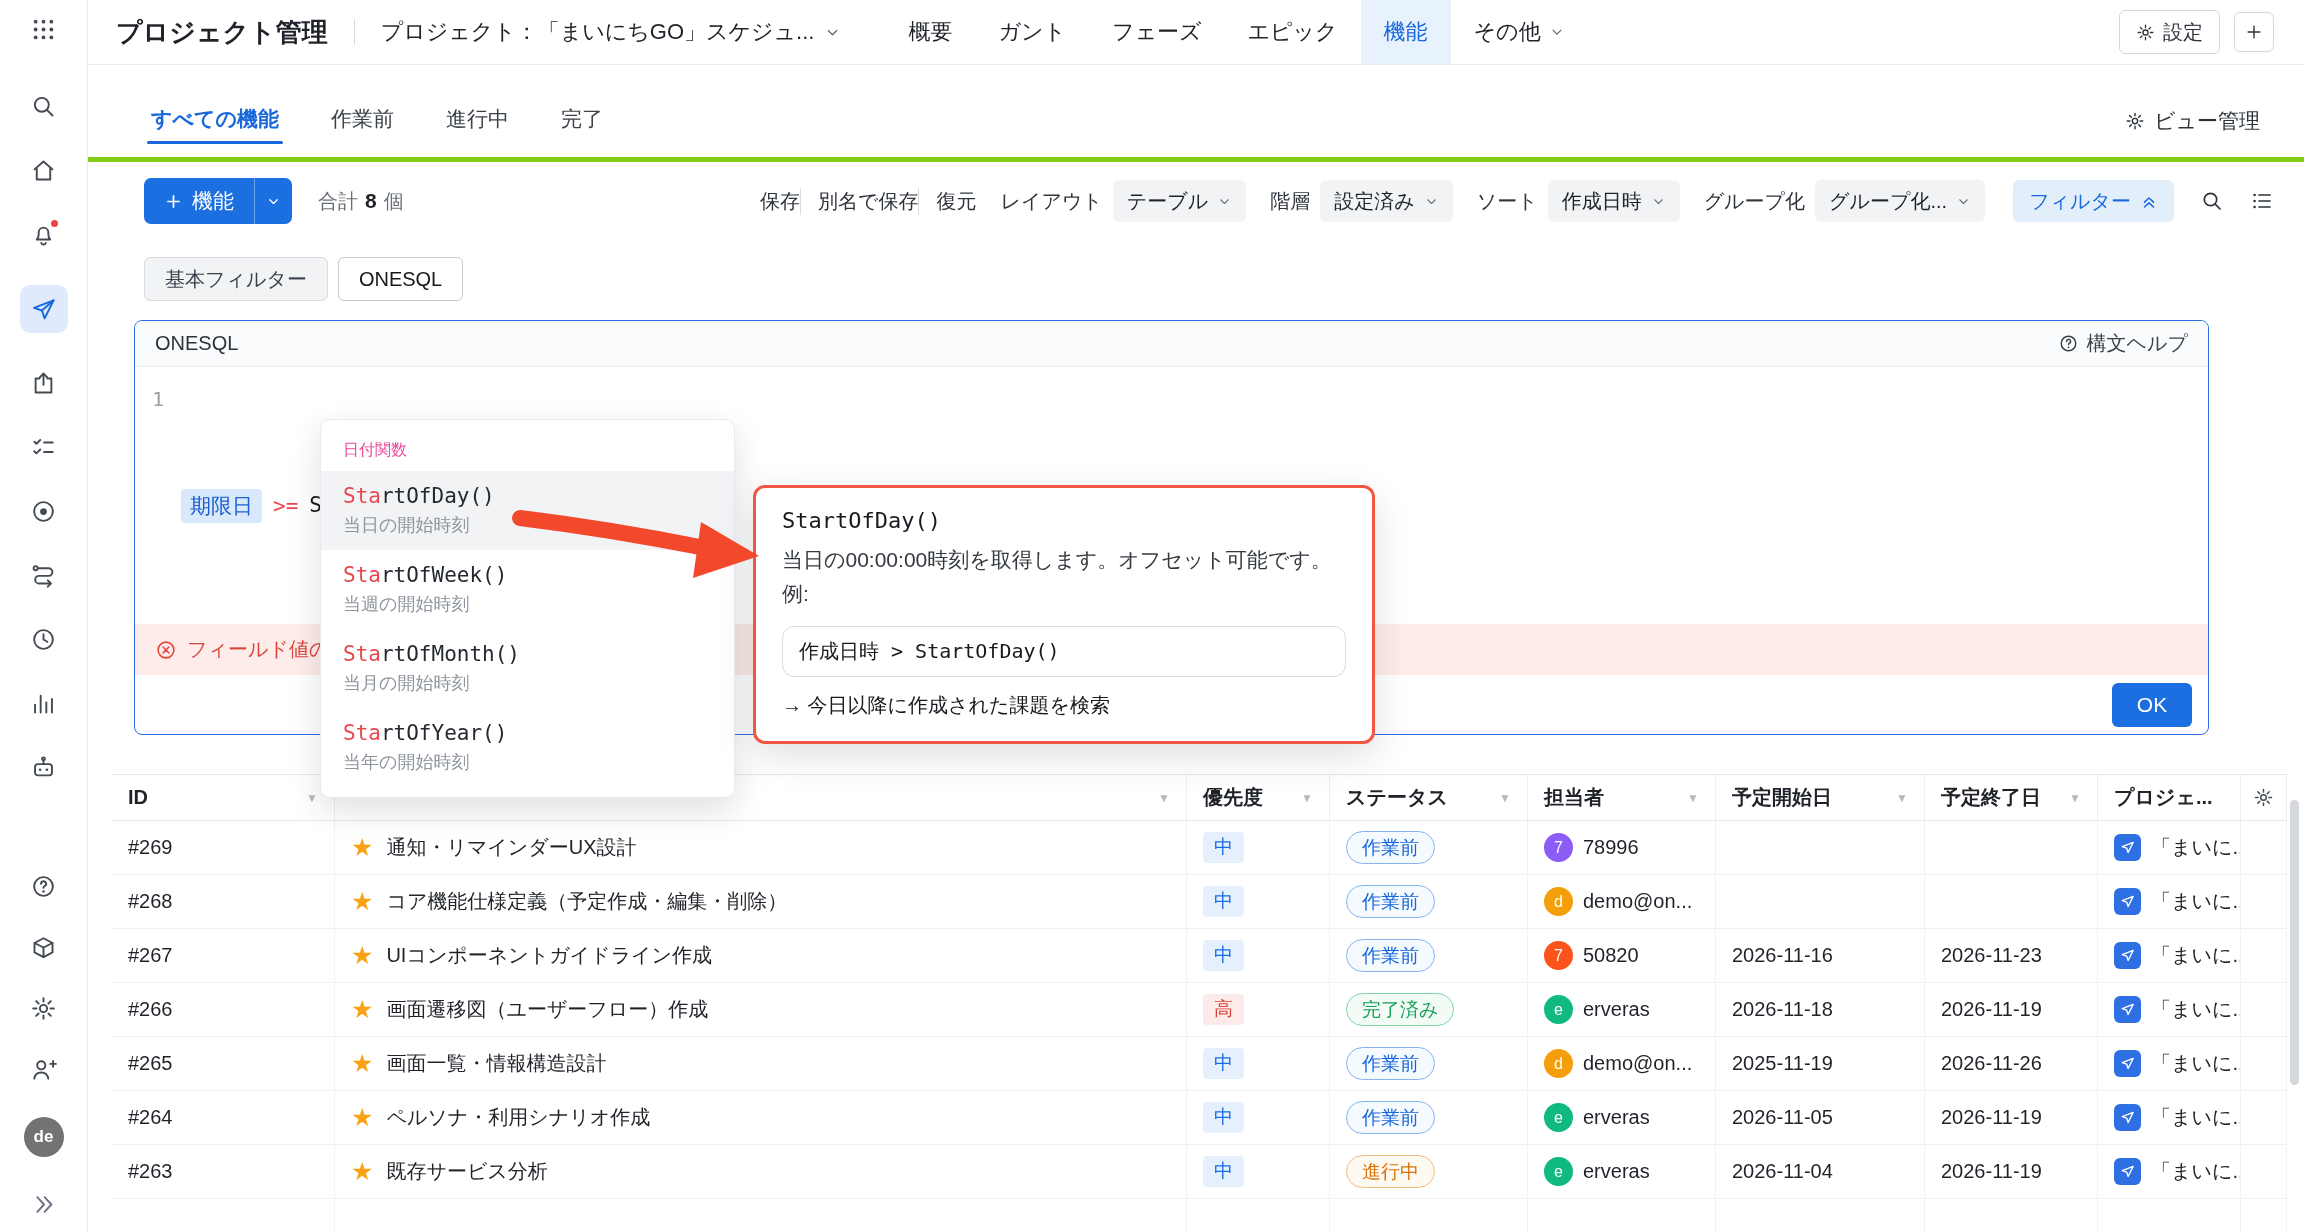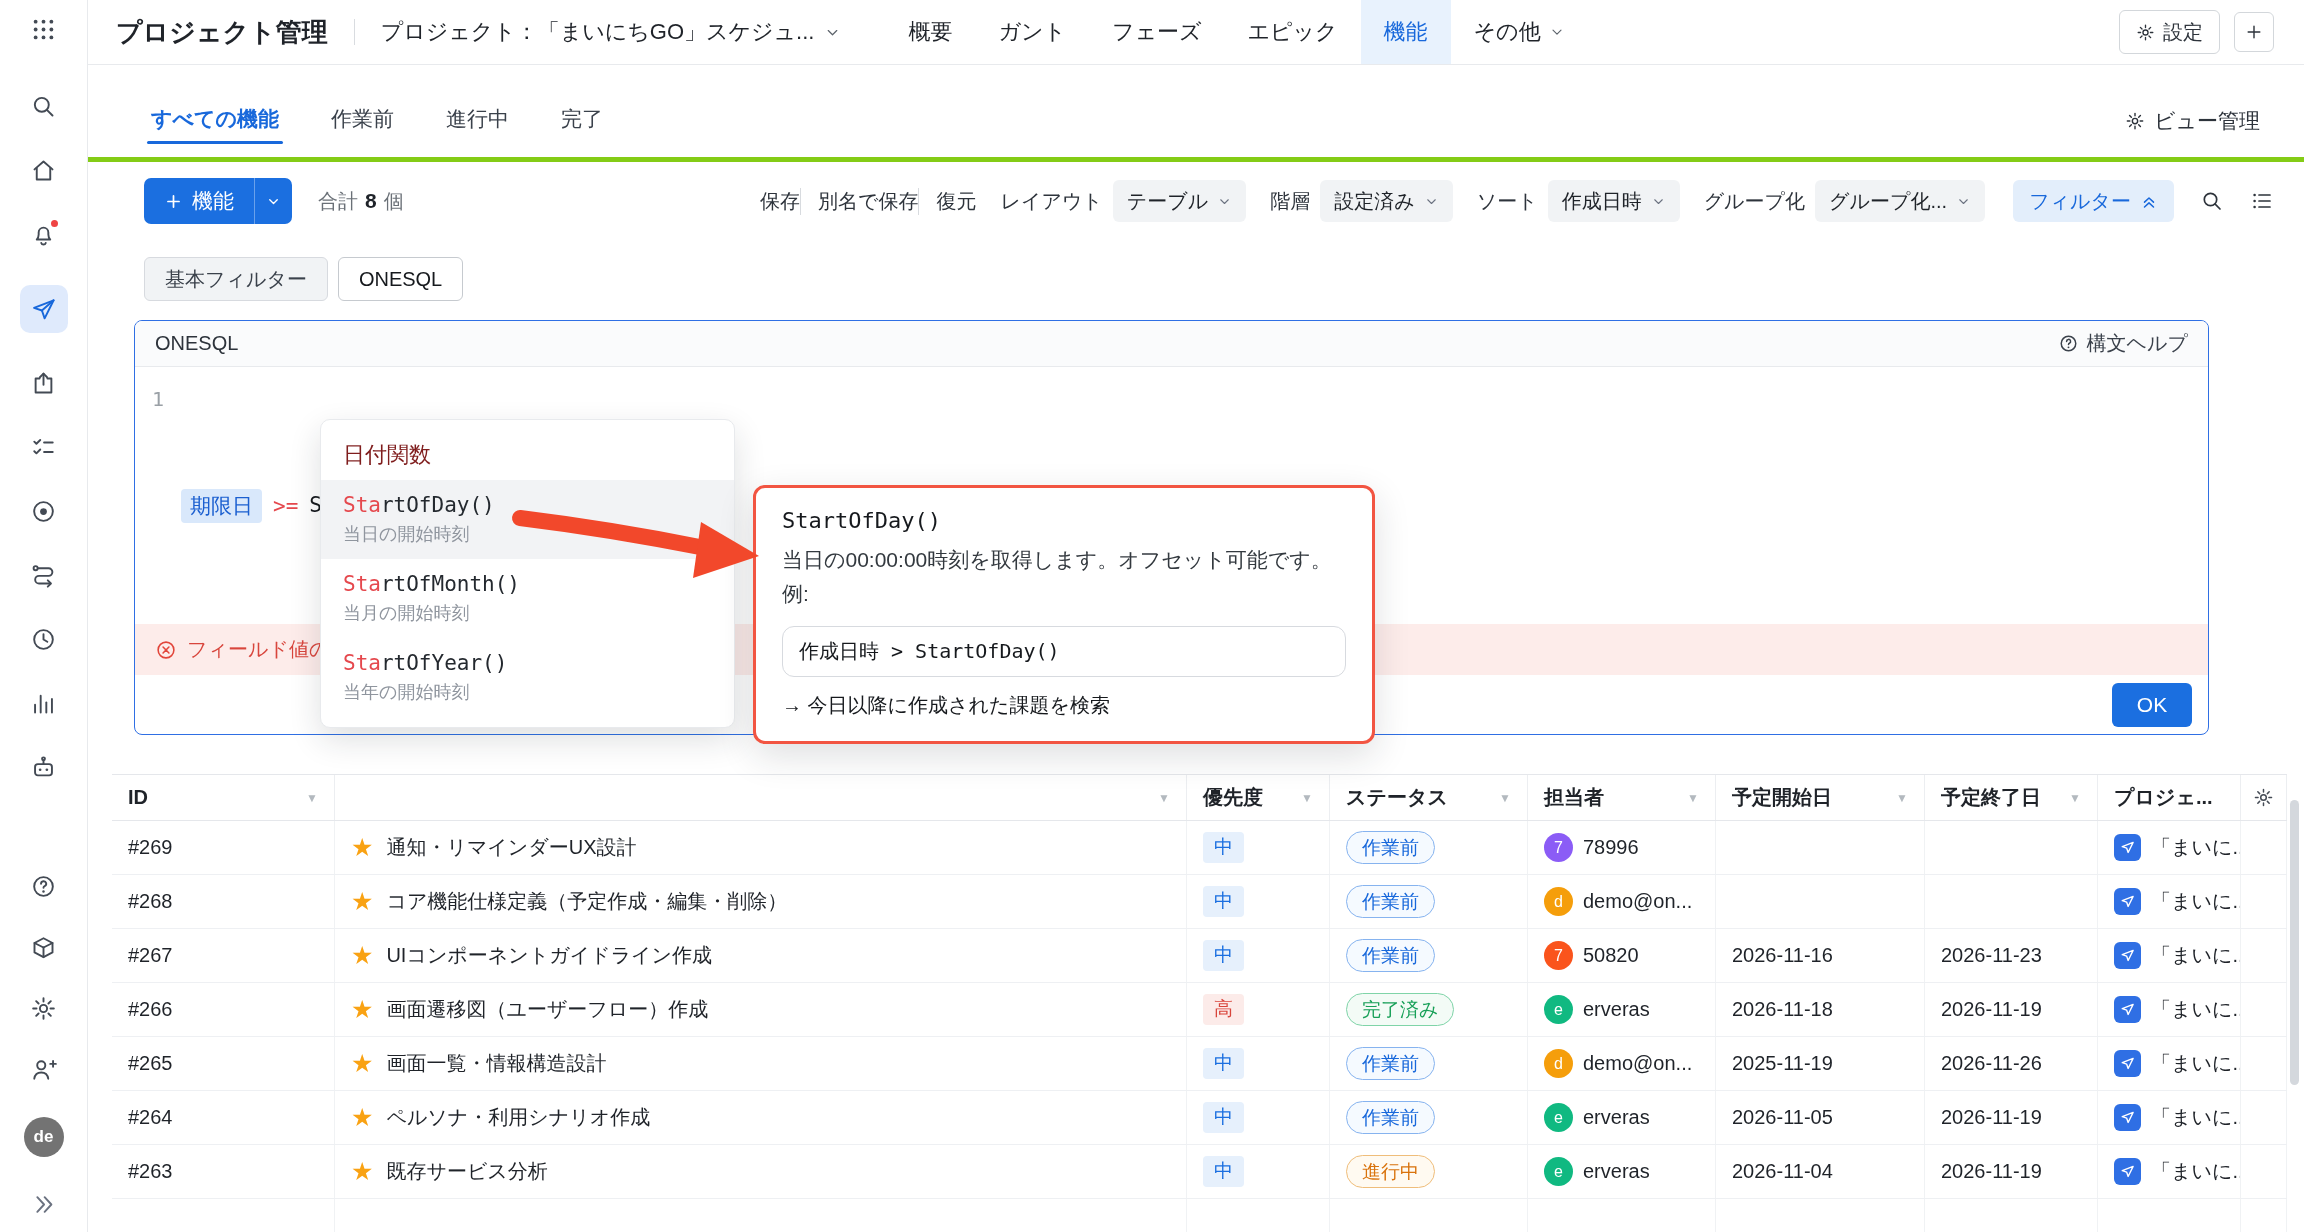--- a/index.html
+++ b/index.html
@@ -86,21 +86,21 @@
 .pill{border:1px solid;border-radius:999px;padding:3px 15px;font-size:19px;line-height:1.35;background:#fff}
 .pill:empty{display:none}
 .pill.todo{color:#1868db;border-color:#86b3ef;background:#f5faff}
 .pill.done{color:#18a058;border-color:#7fd4a8;background:#f3fbf6}
 .pill.doing{color:#d9730d;border-color:#efbd7a;background:#fffaf1}
 .avatar{width:29px;height:29px;border-radius:50%;color:#fff;font-size:16px;display:flex;align-items:center;justify-content:center;margin-right:10px;flex-shrink:0}
 .avatar:empty{display:none}
 .pico{width:27px;height:27px;border-radius:6px;background:#2f6fe4;display:flex;align-items:center;justify-content:center;margin-right:10px;flex-shrink:0}
 
 .dropdown{position:absolute;left:320px;top:419px;width:415px;background:#fff;border:1px solid #e8eaed;border-radius:10px;box-shadow:0 12px 32px rgba(31,35,41,.14);padding:8px 0 10px;z-index:40}
-.dd-group{padding:12px 22px 10px;font-size:22px;color:#7f1d1d}
+.dd-group{padding:12px 22px 10px;font-size:16px;color:#ec4899}
 .dd-item{padding:13px 22px;cursor:pointer}
 .dd-item.selected{background:#f2f3f5}
 .dd-name{font-family:"DejaVu Sans Mono",monospace;font-size:21px;color:#24292f}
 .dd-name .match{color:#e5484d}
 .dd-desc{font-size:18px;color:#8f959e;margin-top:5px}
 .popup{position:absolute;left:753px;top:485px;width:622px;background:#fff;border:3px solid #f25542;border-radius:12px;box-shadow:0 12px 36px rgba(31,35,41,.14);padding:20px 26px 22px;z-index:50}
 .popup-title{font-family:"DejaVu Sans Mono",monospace;font-size:22px;color:#16191d}
 .popup-body{font-size:21px;line-height:1.62;color:#33393f;margin-top:10px}
 .popup-code{border:1px solid #d7dadf;border-radius:12px;padding:11px 16px;font-family:"DejaVu Sans Mono",monospace;font-size:20px;margin:15px 0;color:#16191d}
 .popup-note{font-size:20px;color:#16191d}
@@ -695,20 +695,24 @@
 
   <div class="dropdown">
     <div class="dd-group">日付関数</div>
     <div>
 
         <div class="dd-item selected">
           <div class="dd-name"><span class="match">Sta</span><span>rtOfDay()</span></div>
           <div class="dd-desc">当日の開始時刻</div>
         </div>
 
+        <div class="dd-item">
+          <div class="dd-name"><span class="match">Sta</span><span>rtOfWeek()</span></div>
+          <div class="dd-desc">当週の開始時刻</div>
+        </div>
 
         <div class="dd-item">
           <div class="dd-name"><span class="match">Sta</span><span>rtOfMonth()</span></div>
           <div class="dd-desc">当月の開始時刻</div>
         </div>
 
         <div class="dd-item">
           <div class="dd-name"><span class="match">Sta</span><span>rtOfYear()</span></div>
           <div class="dd-desc">当年の開始時刻</div>
         </div>

